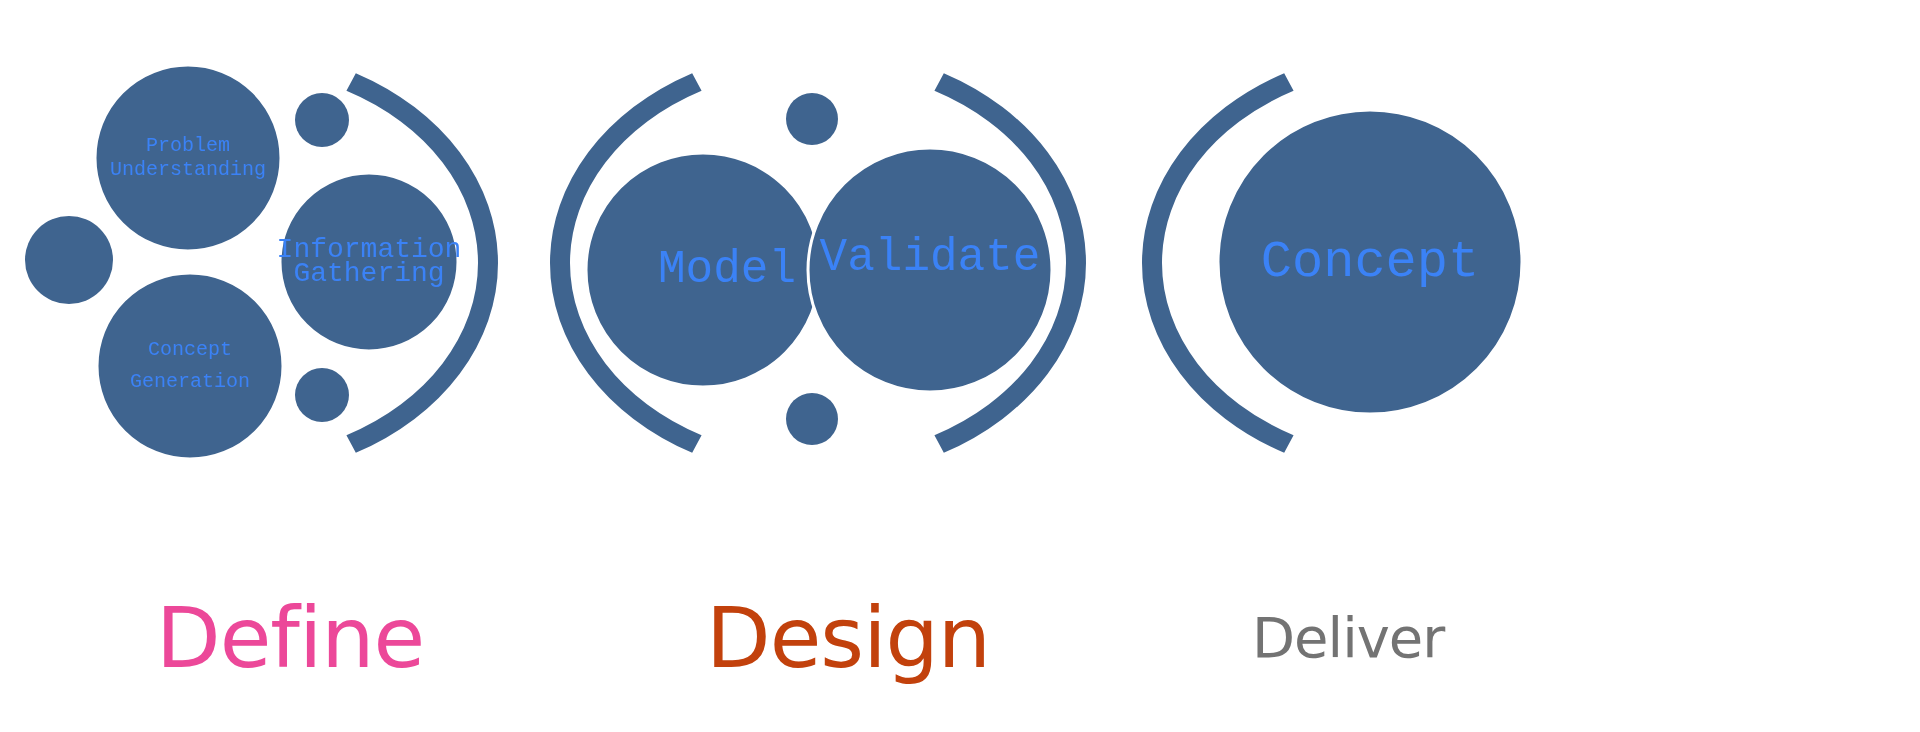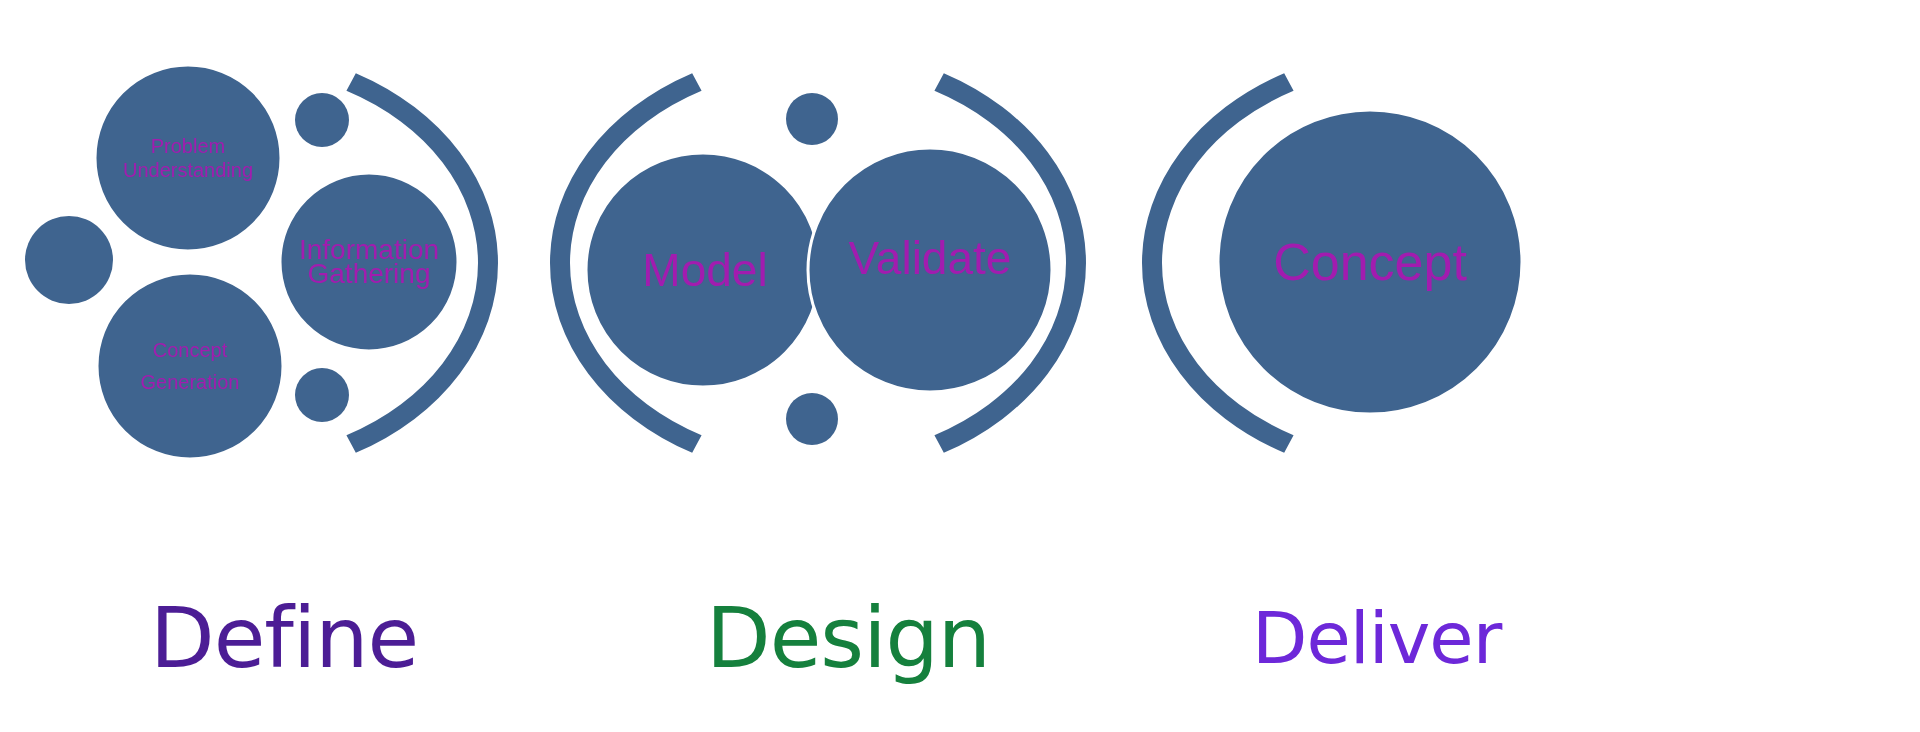--- a/index.html
+++ b/index.html
@@ -17,23 +17,23 @@
     color:#000000;
     font-family:"DejaVu Sans","Liberation Sans",sans-serif;
     font-weight:400;
     font-size:84px;
     line-height:84px;
     letter-spacing:-1px;
     white-space:nowrap;
   }
   .ctext{
     position:absolute;
-    color:#a21caf;
+    color:#3b82f6;
     text-align:center;
-    font-family:Liberation Sans, sans-serif;
+    font-family:Liberation Mono, monospace;
     font-weight:400;
     white-space:pre-line;
     pointer-events:none;
   }
 </style>
 </head>
 <body>
 
 <div id="stage">
   <svg id="canvas" viewBox="0 0 1920 732" xmlns="http://www.w3.org/2000/svg">
@@ -57,22 +57,22 @@
         <circle cx="1370" cy="262" r="152" fill="#3F648F" stroke="#FFFFFF" stroke-width="3"></circle>
       </g>
   </svg>
   <div id="text-layer">
       <div class="ctext" style="left: 95px; top: 65px; width: 186px; height: 186px; font-size: 20px; line-height: 24px; display: flex; align-items: center; justify-content: center;">Problem
 Understanding</div>
       <div class="ctext" style="left: 280px; top: 173px; width: 178px; height: 178px; font-size: 28px; line-height: 24px; display: flex; align-items: center; justify-content: center;">Information
 Gathering</div>
       <div class="ctext" style="left: 97px; top: 273px; width: 186px; height: 186px; font-size: 20px; line-height: 32px; display: flex; align-items: center; justify-content: center;">Concept
 Generation</div>
-      <div class="ctext" style="left: 588px; top: 153px; width: 234px; height: 234px; font-size: 46px; line-height: 56px; display: flex; align-items: center; justify-content: center;">Model</div>
+      <div class="ctext" style="left: 610px; top: 153px; width: 234px; height: 234px; font-size: 46px; line-height: 56px; display: flex; align-items: center; justify-content: center;">Model</div>
       <div class="ctext" style="left: 808px; top: 136px; width: 244px; height: 244px; font-size: 46px; line-height: 56px; display: flex; align-items: center; justify-content: center;">Validate</div>
       <div class="ctext" style="left: 1218px; top: 110px; width: 304px; height: 304px; font-size: 52px; line-height: 63px; display: flex; align-items: center; justify-content: center;">Concept</div>
     </div>
   <div id="label-layer">
-      <div class="lbl" style="left: 150px; top: 596px; font-size: 84px; line-height: 84px; color: #4c1d95;">Define</div>
-      <div class="lbl" style="left: 706px; top: 596px; font-size: 84px; line-height: 84px; color: #15803d;">Design</div>
-      <div class="lbl" style="left: 1252px; top: 596px; font-size: 72px; line-height: 84px; color: #6d28d9;">Deliver</div>
+      <div class="lbl" style="left: 156px; top: 596px; font-size: 84px; line-height: 84px; color: #ec4899;">Define</div>
+      <div class="lbl" style="left: 706px; top: 596px; font-size: 84px; line-height: 84px; color: #c2410c;">Design</div>
+      <div class="lbl" style="left: 1252px; top: 596px; font-size: 56px; line-height: 84px; color: #737373;">Deliver</div>
     </div>
 </div>
 
 </body></html>

